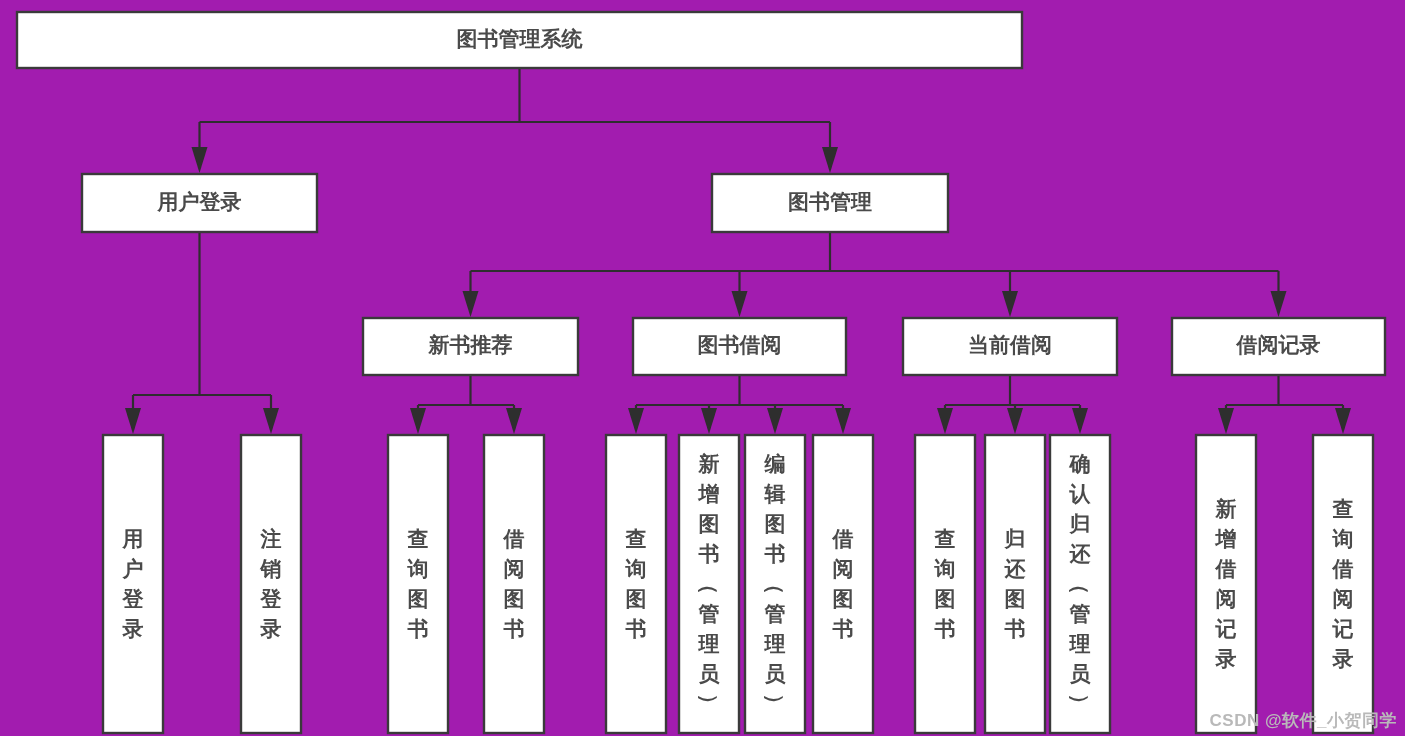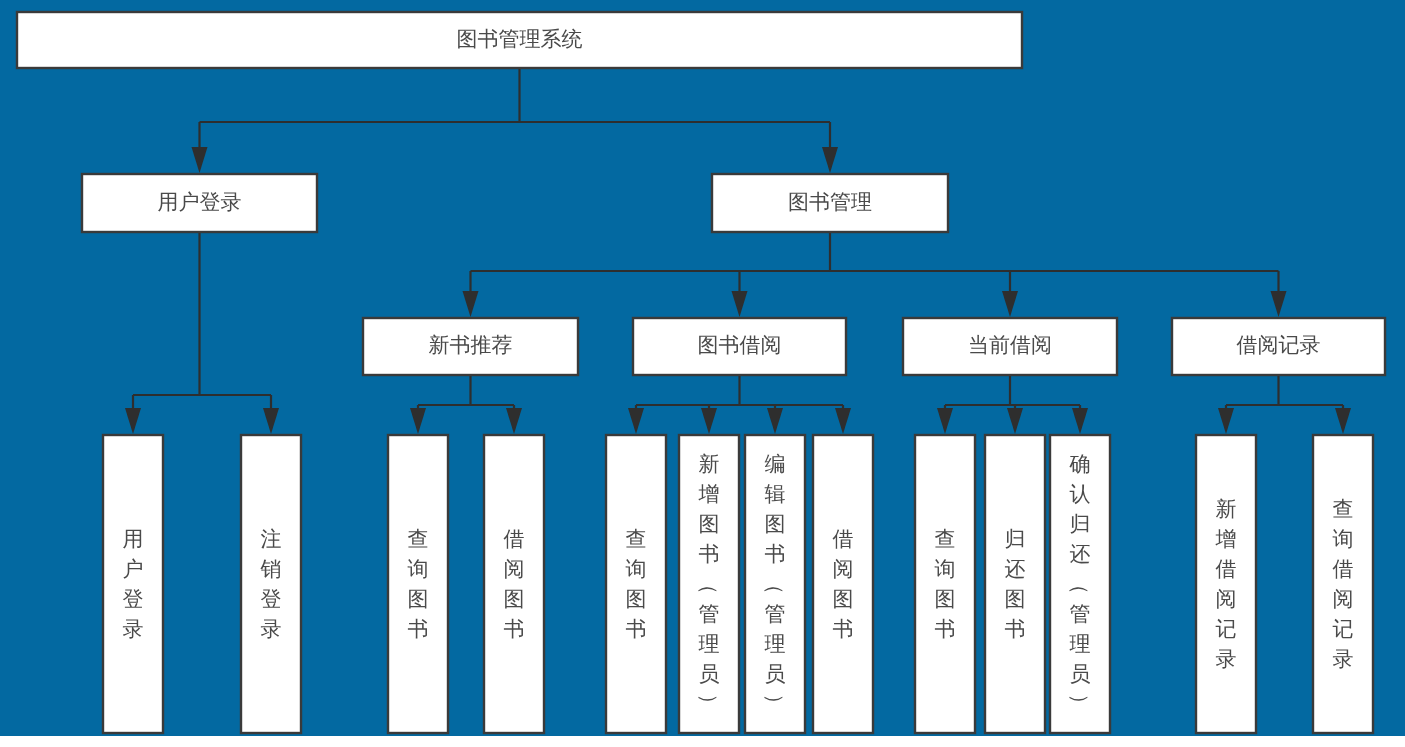--- a/index.html
+++ b/index.html
@@ -10,21 +10,22 @@
   body {
     width: 1405px;
     height: 747px;
     font-family: "Liberation Sans", "DejaVu Sans", sans-serif;
     overflow: hidden;
   }
   #diagram-root {
     position: relative;
     width: 1405px;
     height: 736px;
-    background: #0369a1;
+    background: #a21caf;
+    font-weight: bold;
   }
   svg.diagram-svg {
     position: absolute;
     left: 0;
     top: 0;
     width: 1405px;
     height: 747px;
     display: block;
   }
   .node-box {
@@ -271,13 +272,14 @@
       <g>
         <rect class="node-box" x="1313" y="435" width="60" height="298"></rect>
         <text class="node-label-v" x="1343" y="509" dy="0.34em">查</text>
         <text class="node-label-v" x="1343" y="539" dy="0.34em">询</text>
         <text class="node-label-v" x="1343" y="569" dy="0.34em">借</text>
         <text class="node-label-v" x="1343" y="599" dy="0.34em">阅</text>
         <text class="node-label-v" x="1343" y="629" dy="0.34em">记</text>
         <text class="node-label-v" x="1343" y="659" dy="0.34em">录</text>
       </g>
     </svg>
+  <div class="watermark-text">CSDN @软件_小贺同学</div>
 </div>
 
 </body></html>

